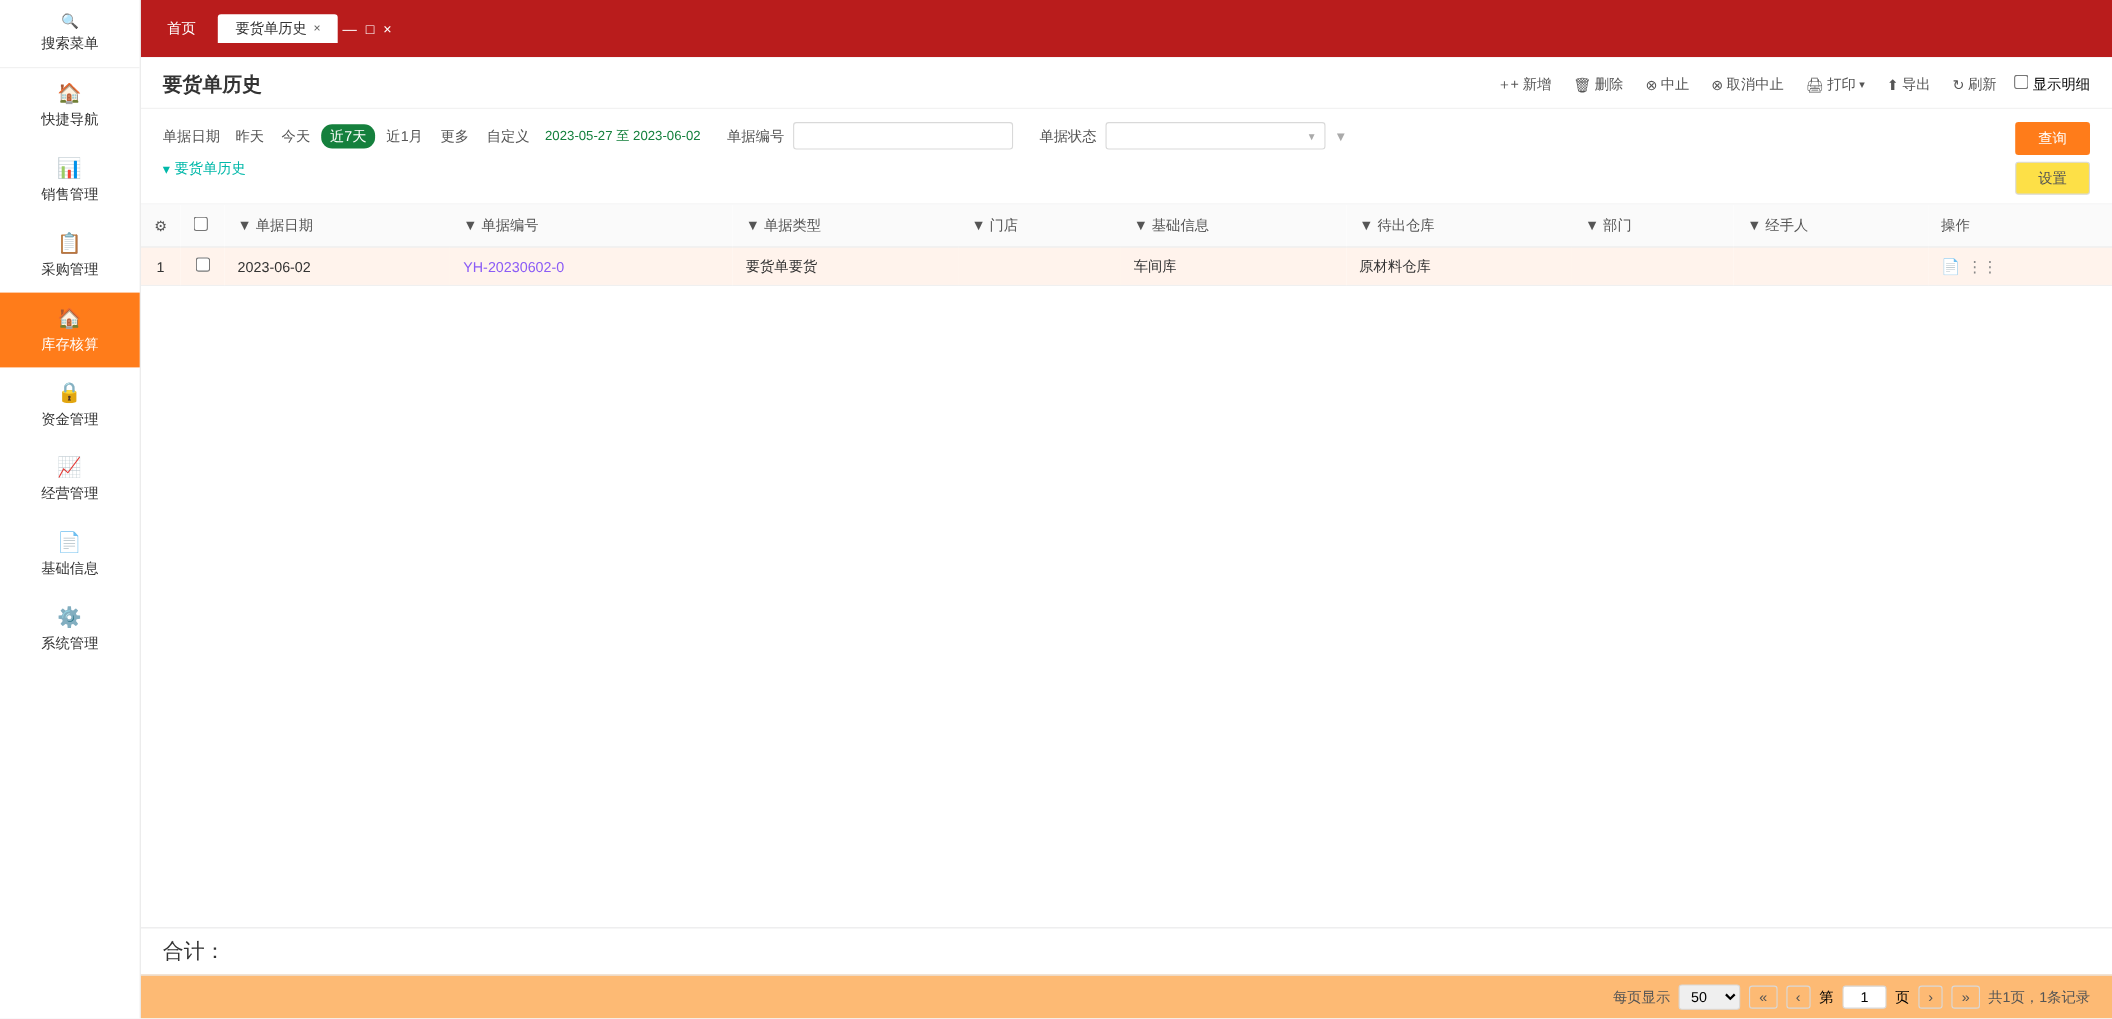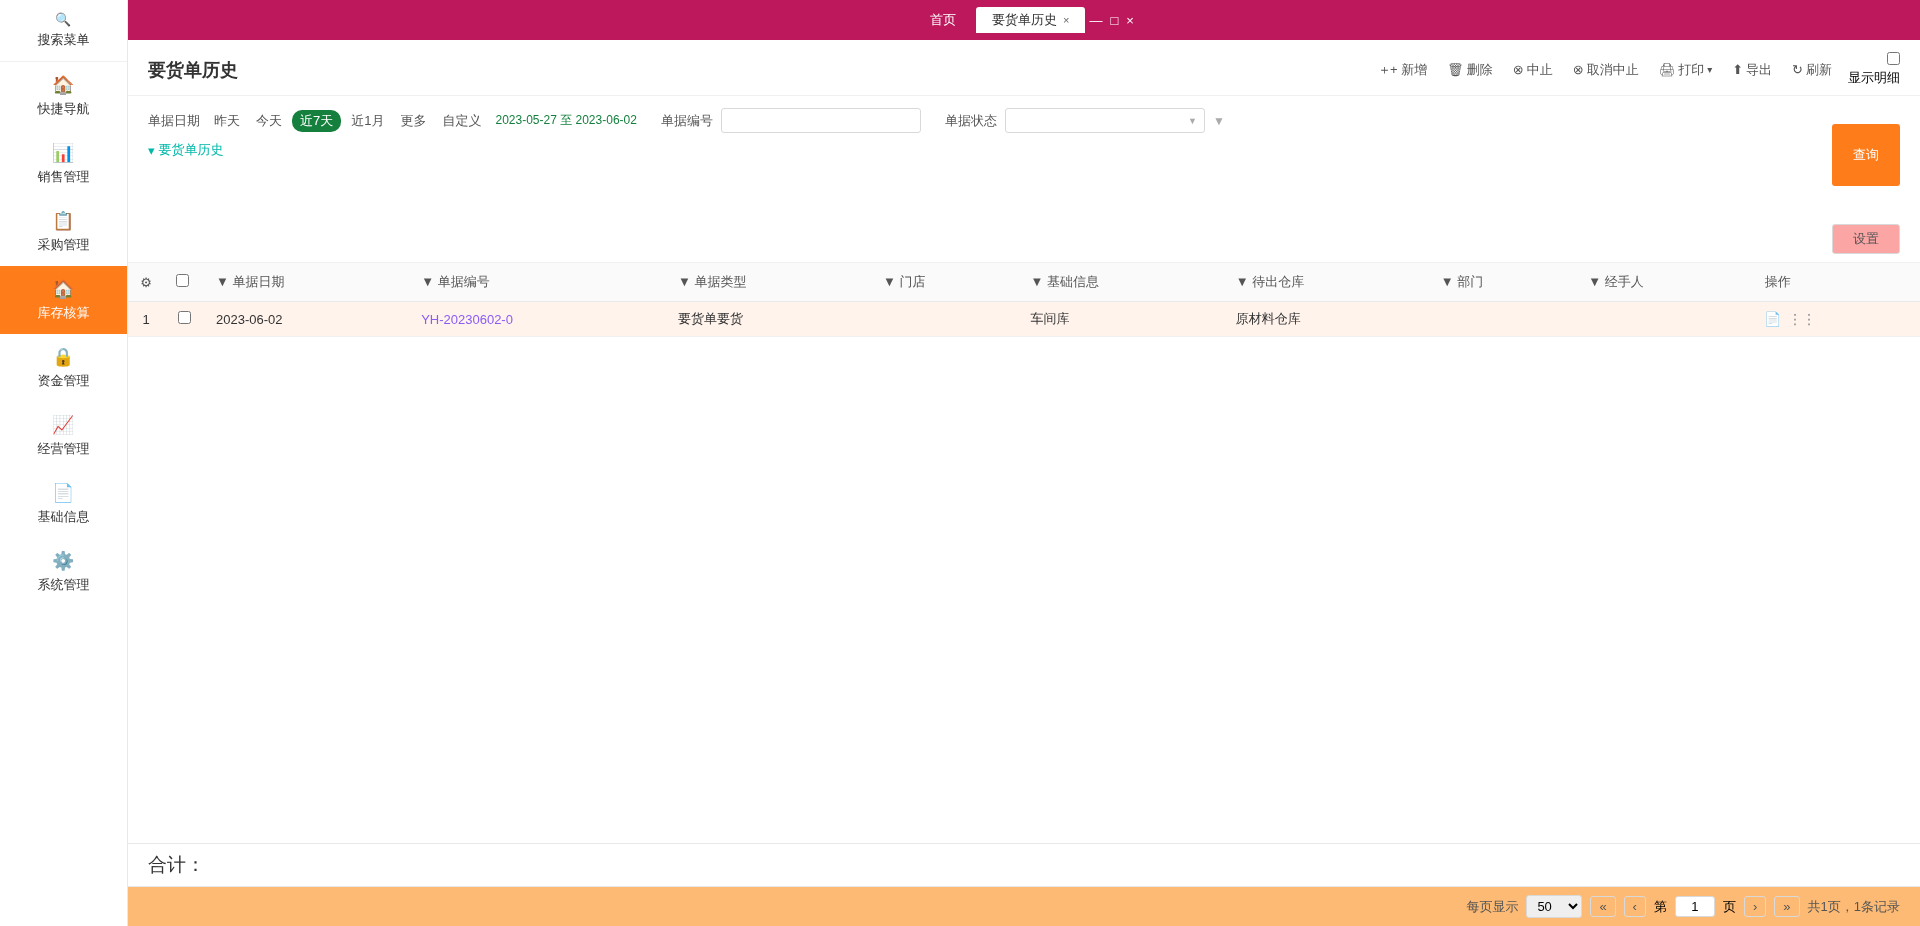--- a/index.html
+++ b/index.html
@@ -41,27 +41,27 @@
     
     .main {
       flex: 1;
       display: flex;
       flex-direction: column;
       overflow: hidden;
     }
 
     
     .tab-bar {
-      background: #be185d;
-      display: flex;
-      align-items: center;
-      height: 40px;
+      background: #b91c1c;
+      display: flex;
+      align-items: center;
+      height: 52px;
       padding: 0 8px;
       gap: 4px;
-      justify-content: center;
+      justify-content: flex-start;
     }
     .tab-bar-left {
       display: flex;
       align-items: center;
       gap: 4px;
     }
     .tab {
       padding: 4px 16px;
       background: transparent;
       color: #fff;
@@ -185,34 +185,32 @@
       color: #00b8a9;
       cursor: pointer;
       font-size: 13px;
       margin-top: 8px;
     }
     .query-btn {
       background: #ff7c1a;
       color: #fff;
       border: none;
       border-radius: 3px;
-      padding: 22px 20px;
-      cursor: pointer;
-      font-size: 13px;
-      margin-top: 16px;
+      padding: 6px 20px;
+      cursor: pointer;
+      font-size: 13px;
     }
     .settings-btn {
-      background: #fca5a5;
+      background: #fde047;
       color: #555;
       border: 1px solid #d9d9d9;
       border-radius: 3px;
       padding: 5px 20px;
       cursor: pointer;
       font-size: 13px;
-      margin-top: 32px;
     }
 
     
     .table-container {
       flex: 1;
       background: #fff;
       overflow: auto;
       margin: 0;
     }
     table {
@@ -401,21 +399,21 @@
         <span style="font-size:10px;">▾</span>
       </button>
       <button class="toolbar-btn">
         <span>⬆</span>
         <span>导出</span>
       </button>
       <button class="toolbar-btn">
         <span>↻</span>
         <span>刷新</span>
       </button>
-      <label style="display:flex;align-items:flex-end;gap:4px;cursor:pointer;flex-direction:column;">
+      <label style="display:flex;align-items:flex-start;gap:4px;cursor:pointer;">
         <input type="checkbox" style="">
         <span>显示明细</span>
       </label>
     </div>
   </div>
 
   <div class="filter-area">
     <div style="display:flex; align-items:flex-start; gap:12px;">
       <div style="flex:1;">
         <div class="filter-row">

